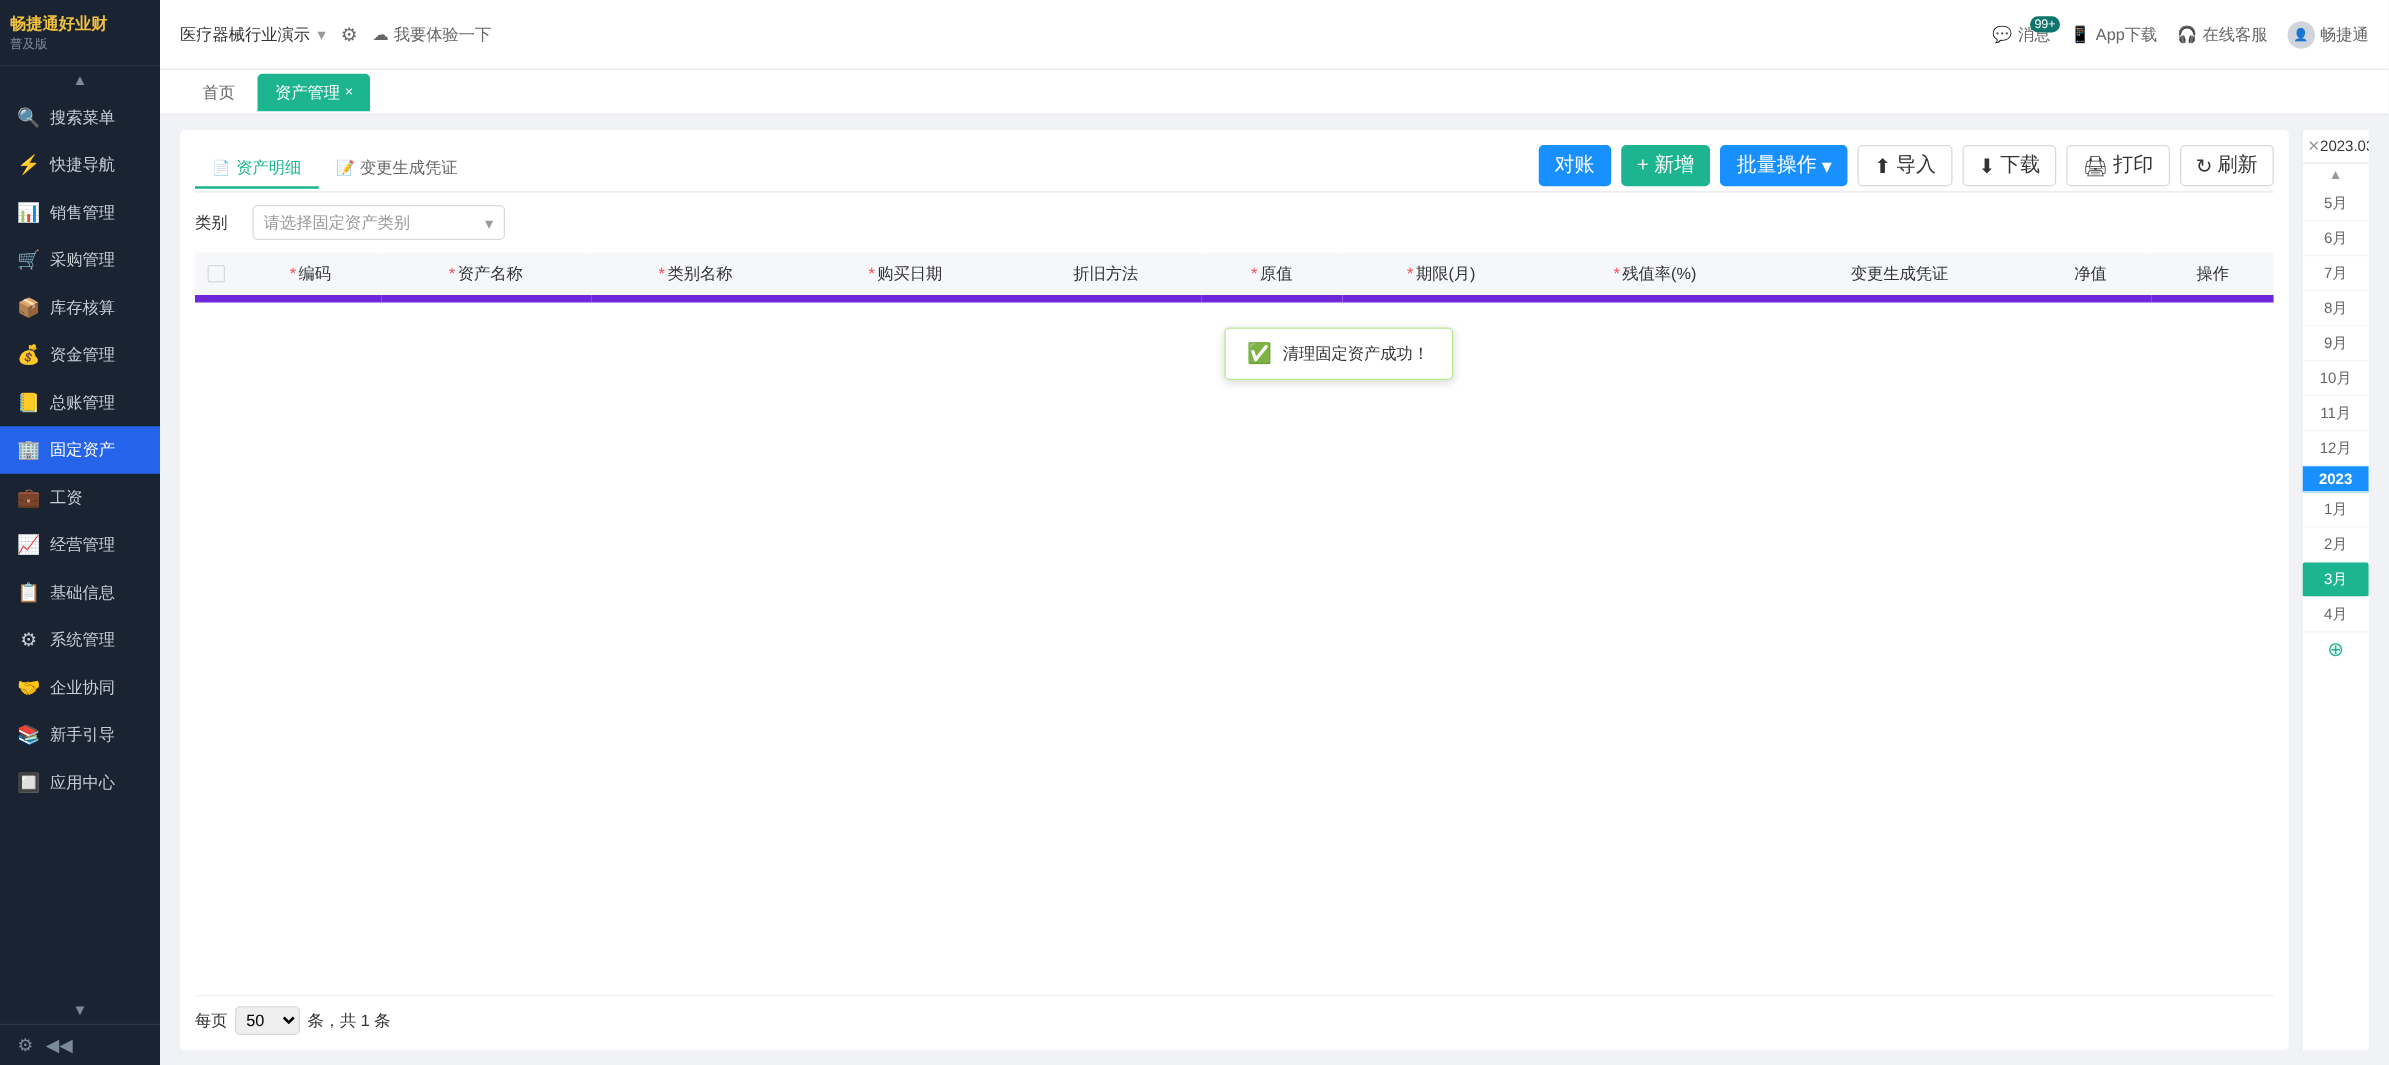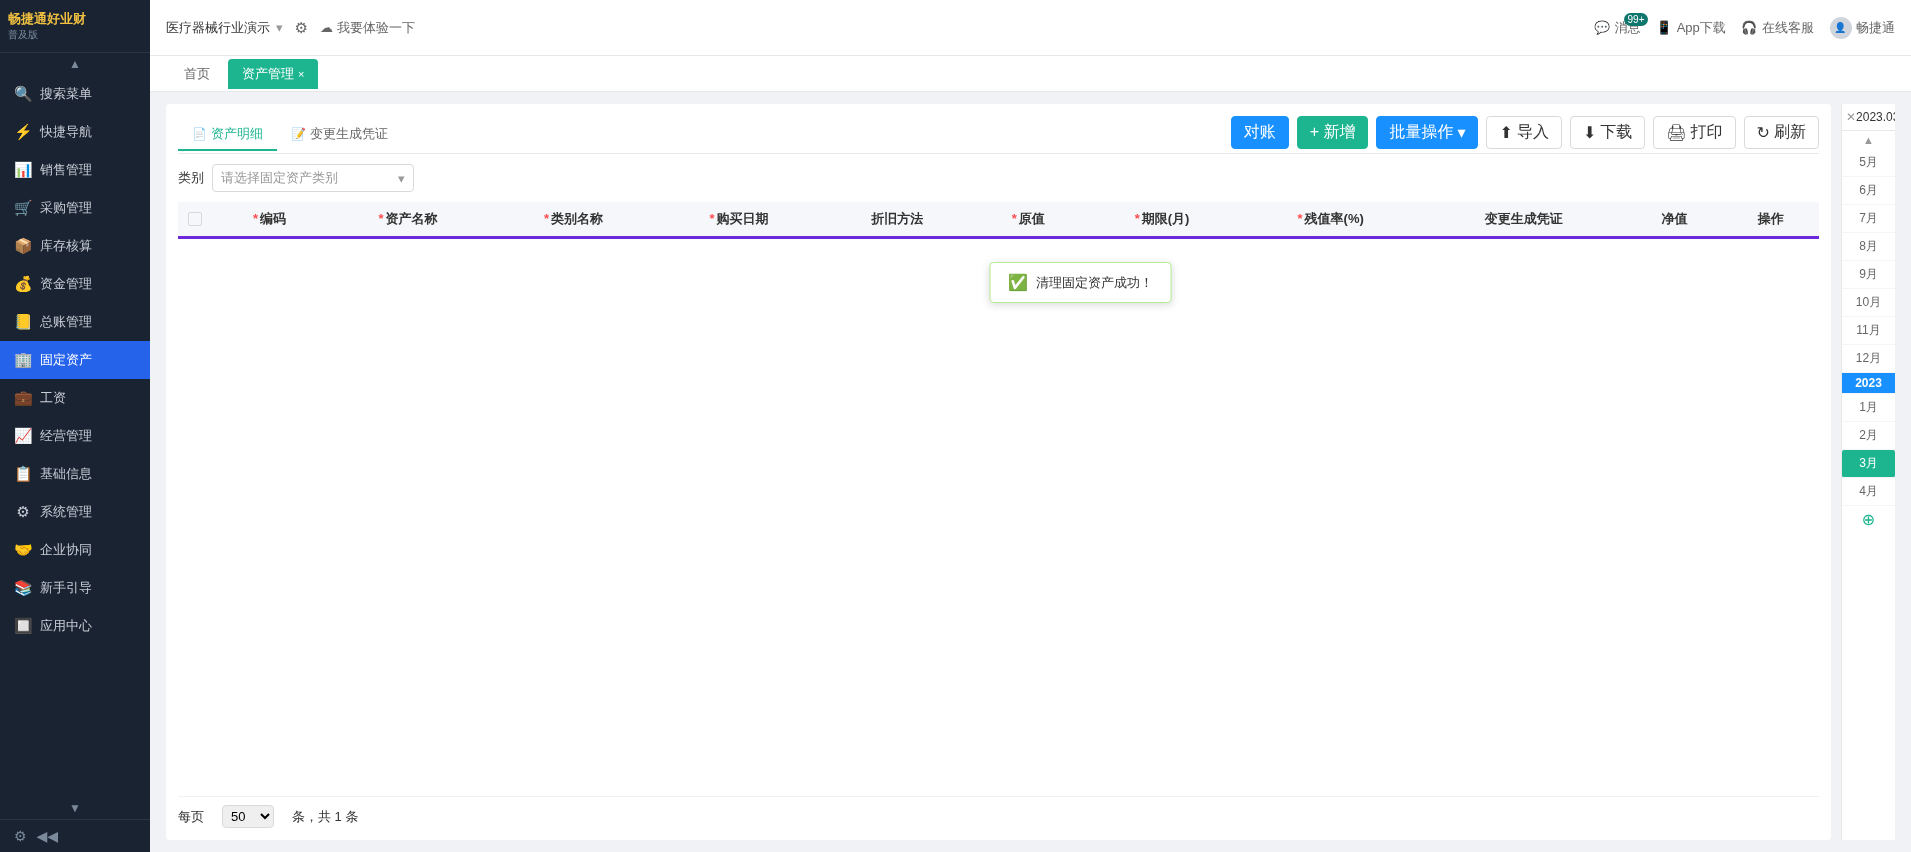--- a/index.html
+++ b/index.html
@@ -1,19 +1,19 @@
 <!DOCTYPE html>
 <html><head>
   <meta charset="utf-8">
   <style>
     * { box-sizing: border-box; margin: 0; padding: 0; }
     body { font-family: "Microsoft YaHei", "PingFang SC", sans-serif; font-size: 13px; background: #f0f2f5; display: flex; height: 852px; overflow: hidden; }
 
     
-    .sidebar { width: 150px; background: #1a2332; color: #c8cdd6; display: flex; flex-direction: column; height: 100%; flex-shrink: 0; }
+    .sidebar { width: 128px; background: #1a2332; color: #c8cdd6; display: flex; flex-direction: column; height: 100%; flex-shrink: 0; }
     .sidebar-logo { padding: 10px 8px; background: #1a2332; border-bottom: 1px solid #2a3444; }
     .sidebar-logo-title { color: #f0c040; font-size: 13px; font-weight: bold; }
     .sidebar-logo-sub { color: #7a8a9a; font-size: 10px; }
     .sidebar-scroll { overflow-y: auto; flex: 1; }
     .sidebar-scroll::-webkit-scrollbar { width: 3px; }
     .sidebar-scroll::-webkit-scrollbar-thumb { background: #2a3444; }
     .sidebar-item { display: flex; align-items: center; gap: 8px; padding: 10px 14px; cursor: pointer; transition: background 0.2s; color: #c8cdd6; font-size: 13px; }
     .sidebar-item.active { background: #2563eb; color: #fff; }
     .sidebar-item .icon { font-size: 15px; width: 18px; text-align: center; }
     .sidebar-bottom { padding: 8px 14px; display: flex; align-items: center; gap: 10px; border-top: 1px solid #2a3444; }
@@ -55,47 +55,47 @@
     .sub-tab.active { color: #1db590; border-bottom: 2px solid #1db590; }
     .sub-tab .tab-icon { font-size: 12px; }
     .toolbar-right { margin-left: auto; display: flex; align-items: center; gap: 8px; }
     .btn { padding: 5px 12px; border-radius: 4px; cursor: pointer; font-size: 16px; border: 1px solid #d9d9d9; background: #fff; color: #333; display: flex; align-items: center; gap: 4px; }
     .btn-primary { background: #1db590; color: #fff; border-color: #1db590; }
     .btn-blue { background: #1890ff; color: #fff; border-color: #1890ff; }
     .btn-batch { background: #1890ff; color: #fff; border-color: #1890ff; }
     .btn-outline { background: #fff; color: #333; border: 1px solid #d9d9d9; }
 
     
-    .filter-row { display: flex; align-items: center; gap: 8px; margin-bottom: 10px; }
+    .filter-row { display: flex; align-items: center; gap: 20px; margin-bottom: 10px; }
     .filter-label { font-size: 13px; color: #333; }
     .filter-select { display: flex; align-items: center; border: 1px solid #d9d9d9; border-radius: 4px; padding: 4px 8px; background: #fff; cursor: pointer; font-size: 13px; color: #999; gap: 60px; min-width: 180px; }
     .filter-select .arrow { color: #999; }
 
     
     .table-wrap { flex: 1; overflow: auto; position: relative; }
     table { width: 100%; border-collapse: collapse; font-size: 13px; }
     thead tr { background: #f5f7fa; }
-    th { padding: 8px 10px; text-align: center; color: #333; font-weight: 700; border-bottom: 3px solid #6d28d9; white-space: nowrap; }
+    th { padding: 8px 10px; text-align: center; color: #333; font-weight: 400; border-bottom: 6px solid #6d28d9; white-space: nowrap; }
     td { padding: 8px 10px; text-align: center; color: #333; border-bottom: 1px solid #f0f0f0; white-space: nowrap; }
     .required-star { color: #ff4d4f; margin-right: 2px; }
     .subtotal-row td { color: #333; font-size: 12px; background: #fafafa; }
     .subtotal-icon { color: #1890ff; margin-right: 4px; }
     .checkbox-cell { width: 36px; }
     .checkbox { width: 14px; height: 14px; border: 1px solid #d9d9d9; border-radius: 2px; cursor: pointer; }
     .action-icons { display: flex; align-items: center; gap: 8px; justify-content: center; }
     .action-icon { color: #1890ff; cursor: pointer; font-size: 14px; }
     .action-icon.del { color: #ff4d4f; }
     .action-icon.gray { color: #999; }
 
     
     .success-toast { position: absolute; background: #fff; border: 1px solid #b7eb8f; border-radius: 4px; padding: 10px 18px; display: flex; align-items: center; gap: 8px; box-shadow: 0 2px 8px rgba(0,0,0,0.15); font-size: 13px; color: #333; z-index: 100; top: 40px; left: 50%; transform: translateX(-50%); white-space: nowrap; }
     .success-check { color: #52c41a; font-size: 16px; }
 
     
-    .pagination { display: flex; align-items: center; gap: 18px; padding: 8px 0 0 0; font-size: 13px; color: #333; border-top: 1px solid #f0f0f0; }
+    .pagination { display: flex; align-items: center; gap: 6px; padding: 8px 0 0 0; font-size: 13px; color: #333; border-top: 1px solid #f0f0f0; }
     .pagination select { border: 1px solid #d9d9d9; border-radius: 4px; padding: 2px 4px; font-size: 13px; }
 
     
     .right-panel { width: 54px; background: #fff; border-left: 1px solid #e8e8e8; display: flex; flex-direction: column; overflow: hidden; height: 100%; }
     .right-panel-header { padding: 6px 4px; font-size: 12px; color: #333; text-align: center; border-bottom: 1px solid #e8e8e8; display: flex; align-items: center; justify-content: space-between; }
     .right-panel-header .close-btn { cursor: pointer; color: #999; }
     .month-item { padding: 5px 4px; text-align: center; font-size: 12px; color: #666; cursor: pointer; border-bottom: 1px solid #f5f5f5; }
     .month-item.active { background: #1db590; color: #fff; border-radius: 2px; }
     .month-item.current-year-label { background: #1890ff; color: #fff; font-weight: bold; padding: 3px 4px; }
     .panel-arrow { text-align: center; padding: 3px; color: #999; cursor: pointer; font-size: 11px; }

